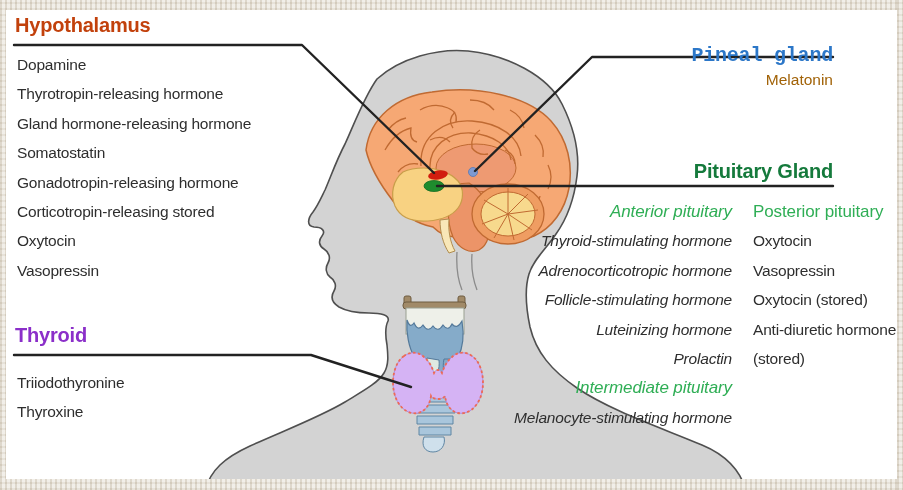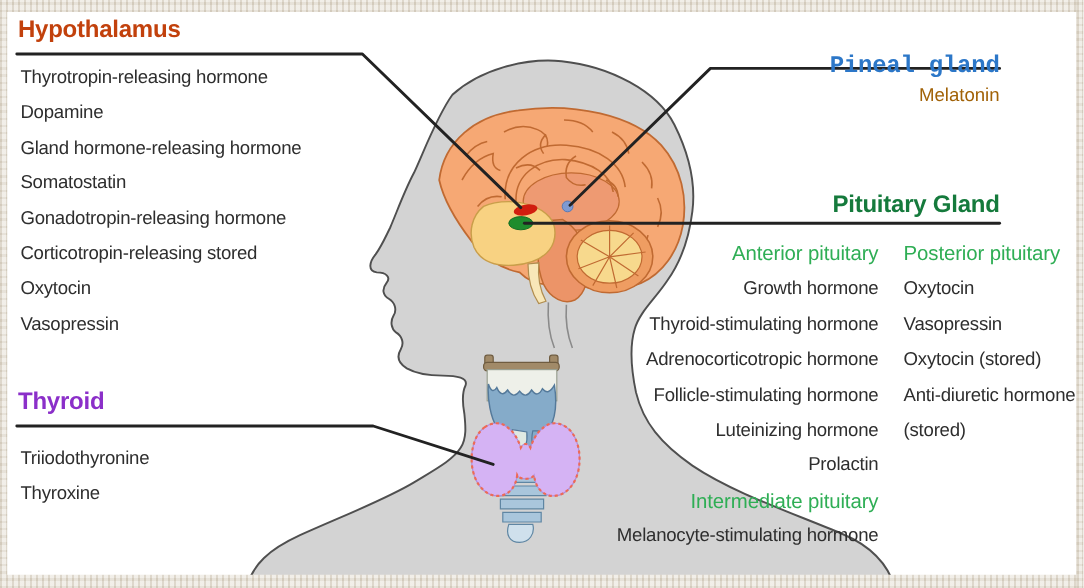--- a/index.html
+++ b/index.html
@@ -14,21 +14,21 @@
   .edge.top{left:0;top:0;width:903px;height:10px;}
   .edge.bottom{left:0;top:479px;width:903px;height:11px;}
   .edge.left{left:0;top:0;width:6px;height:490px;}
   .edge.right{left:897px;top:0;width:6px;height:490px;}
 
   svg#art{position:absolute;left:0;top:0;}
 
   .sec-title{position:absolute;font-weight:bold;font-size:20px;letter-spacing:-0.2px;white-space:nowrap;}
   .hlist{position:absolute;font-size:15.5px;color:#2e2e2e;line-height:29.4px;letter-spacing:-0.2px;}
   .hlist div{white-space:nowrap;}
-  .right-align{text-align:right;}
+  .right-align{text-align:right;font-style:italic;}
   .subhead{font-size:17px;letter-spacing:-0.1px;white-space:nowrap;}
   #posterior-col{line-height:29.4px;}
   #posterior-col .wrap{white-space:normal;}
   #melatonin-row{position:absolute;font-size:15.5px;color:#a16207;white-space:nowrap;}
 </style>
 </head>
 <body>
 
 <div id="stage">
 
@@ -149,22 +149,22 @@
       <path d="M 475 171 L 592 57 L 833 57"></path>
       <path d="M 437 186 L 833 186"></path>
       <path d="M 14 355 L 311 355 L 411 387"></path>
     </g>
   </svg>
 
   <div class="sec-title" style="left: 15px; top: 14px; color: #c2410c;">Hypothalamus</div>
 
   <div class="hlist" style="left:17px;top:50px;">
 
-  <div>Thyrotropin-releasing hormone</div>
-      <div>Dopamine</div>
+  <div>Dopamine</div>
+      <div>Thyrotropin-releasing hormone</div>
       <div>Gland hormone-releasing hormone</div>
       <div>Somatostatin</div>
       <div>Gonadotropin-releasing hormone</div>
       <div>Corticotropin-releasing stored</div>
       <div>Oxytocin</div>
       <div>Vasopressin</div>
     </div>
 
   <div class="sec-title" style="left: 15px; top: 324px; color: rgb(139, 47, 201);">Thyroid</div>
 
@@ -177,21 +177,20 @@
   <div class="sec-title" style="right: 70px; top: 44px; color: rgb(44, 119, 200); font-family: Liberation Mono, monospace;">Pineal gland</div>
 
   <div id="melatonin-row" style="right:70px;top:71px;">Melatonin</div>
 
   <div class="sec-title" style="right: 70px; top: 160px; color: rgb(21, 122, 60);">Pituitary Gland</div>
 
   <div class="hlist right-align" style="right:171px;top:197px;">
     <div class="subhead" style="color: rgb(47, 174, 85);">Anterior pituitary</div>
     <div>
 
-    <div>Growth hormone</div>
         <div>Thyroid-stimulating hormone</div>
         <div>Adrenocorticotropic hormone</div>
         <div>Follicle-stimulating hormone</div>
         <div>Luteinizing hormone</div>
         <div>Prolactin</div>
       </div>
     <div class="subhead" style="color: rgb(47, 174, 85);">Intermediate pituitary</div>
     <div>
 
     <div>Melanocyte-stimulating hormone</div>

